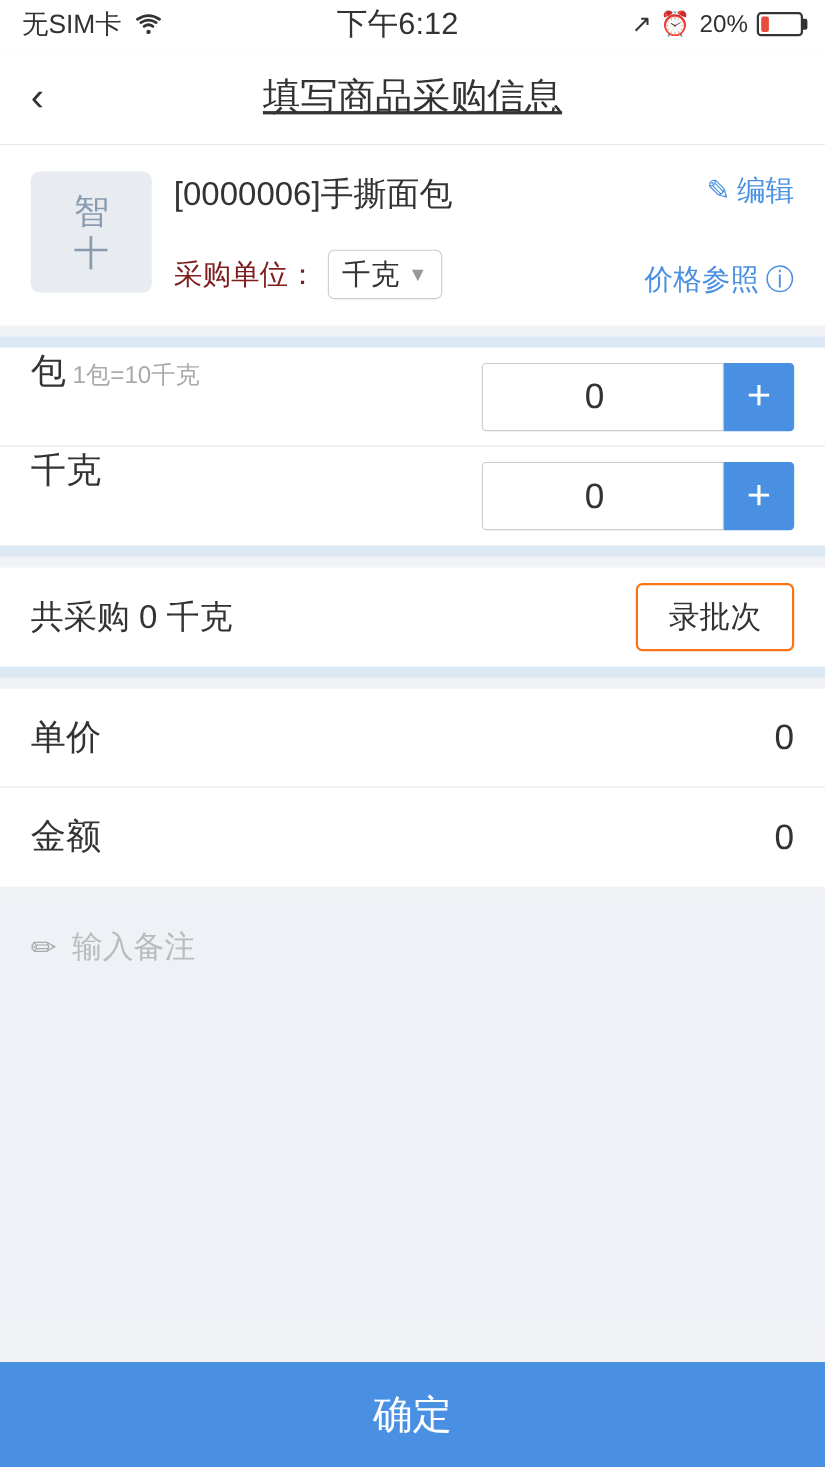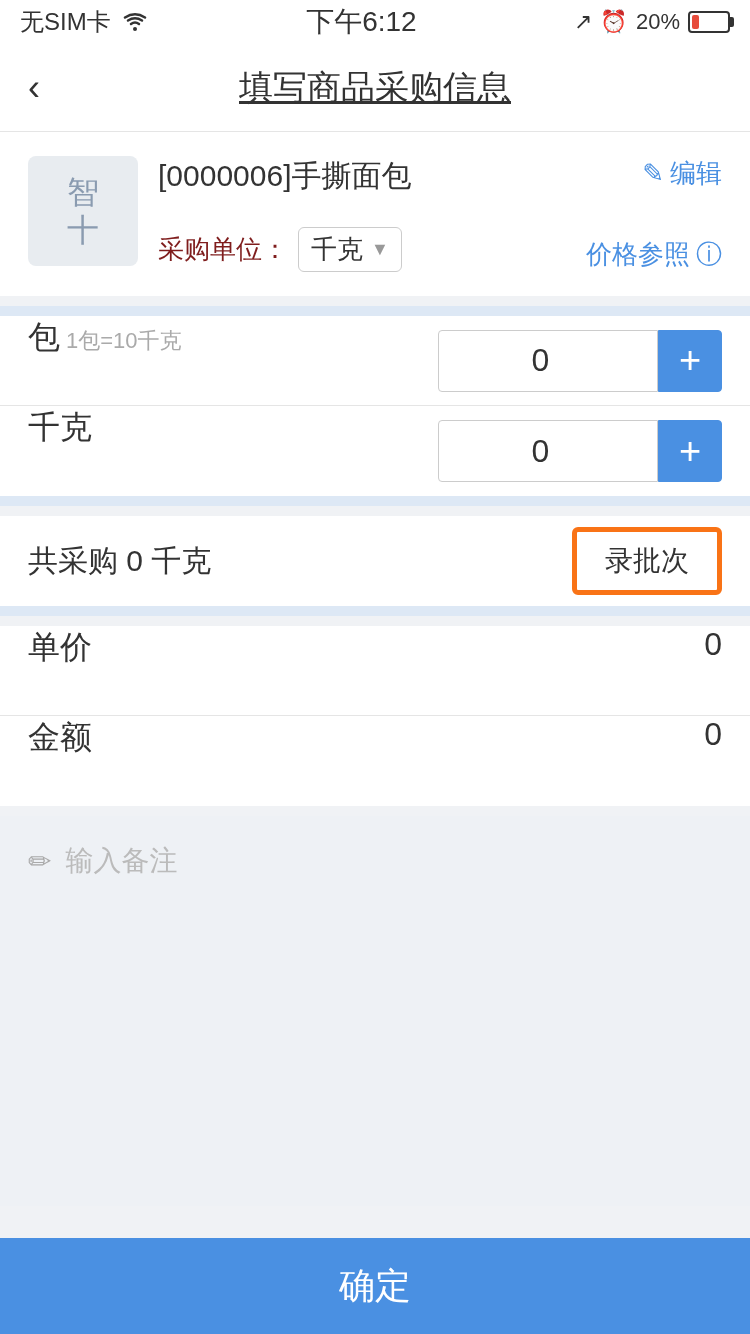--- a/index.html
+++ b/index.html
@@ -255,36 +255,37 @@
       align-items: center;
       justify-content: space-between;
       padding: 0 28px;
       height: 90px;
     }
     .summary-label {
       font-size: 30px;
       color: #333;
     }
     .record-btn {
-      border: 5px solid #f97316;
+      border: 2px solid #f97316;
       border-radius: 6px;
       padding: 10px 28px;
       font-size: 28px;
       color: #333;
       cursor: pointer;
       background: #fff;
     }
 
     
     .info-section {
       background: #fff;
       margin-top: 10px;
     }
     .info-row {
       display: flex;
+      align-items: center;
       justify-content: space-between;
       padding: 0 28px;
       height: 90px;
       border-bottom: 1px solid #e5e5e5;
       gap: 43px;
     }
     .info-row:last-child {
       border-bottom: none;
     }
     .info-label {

